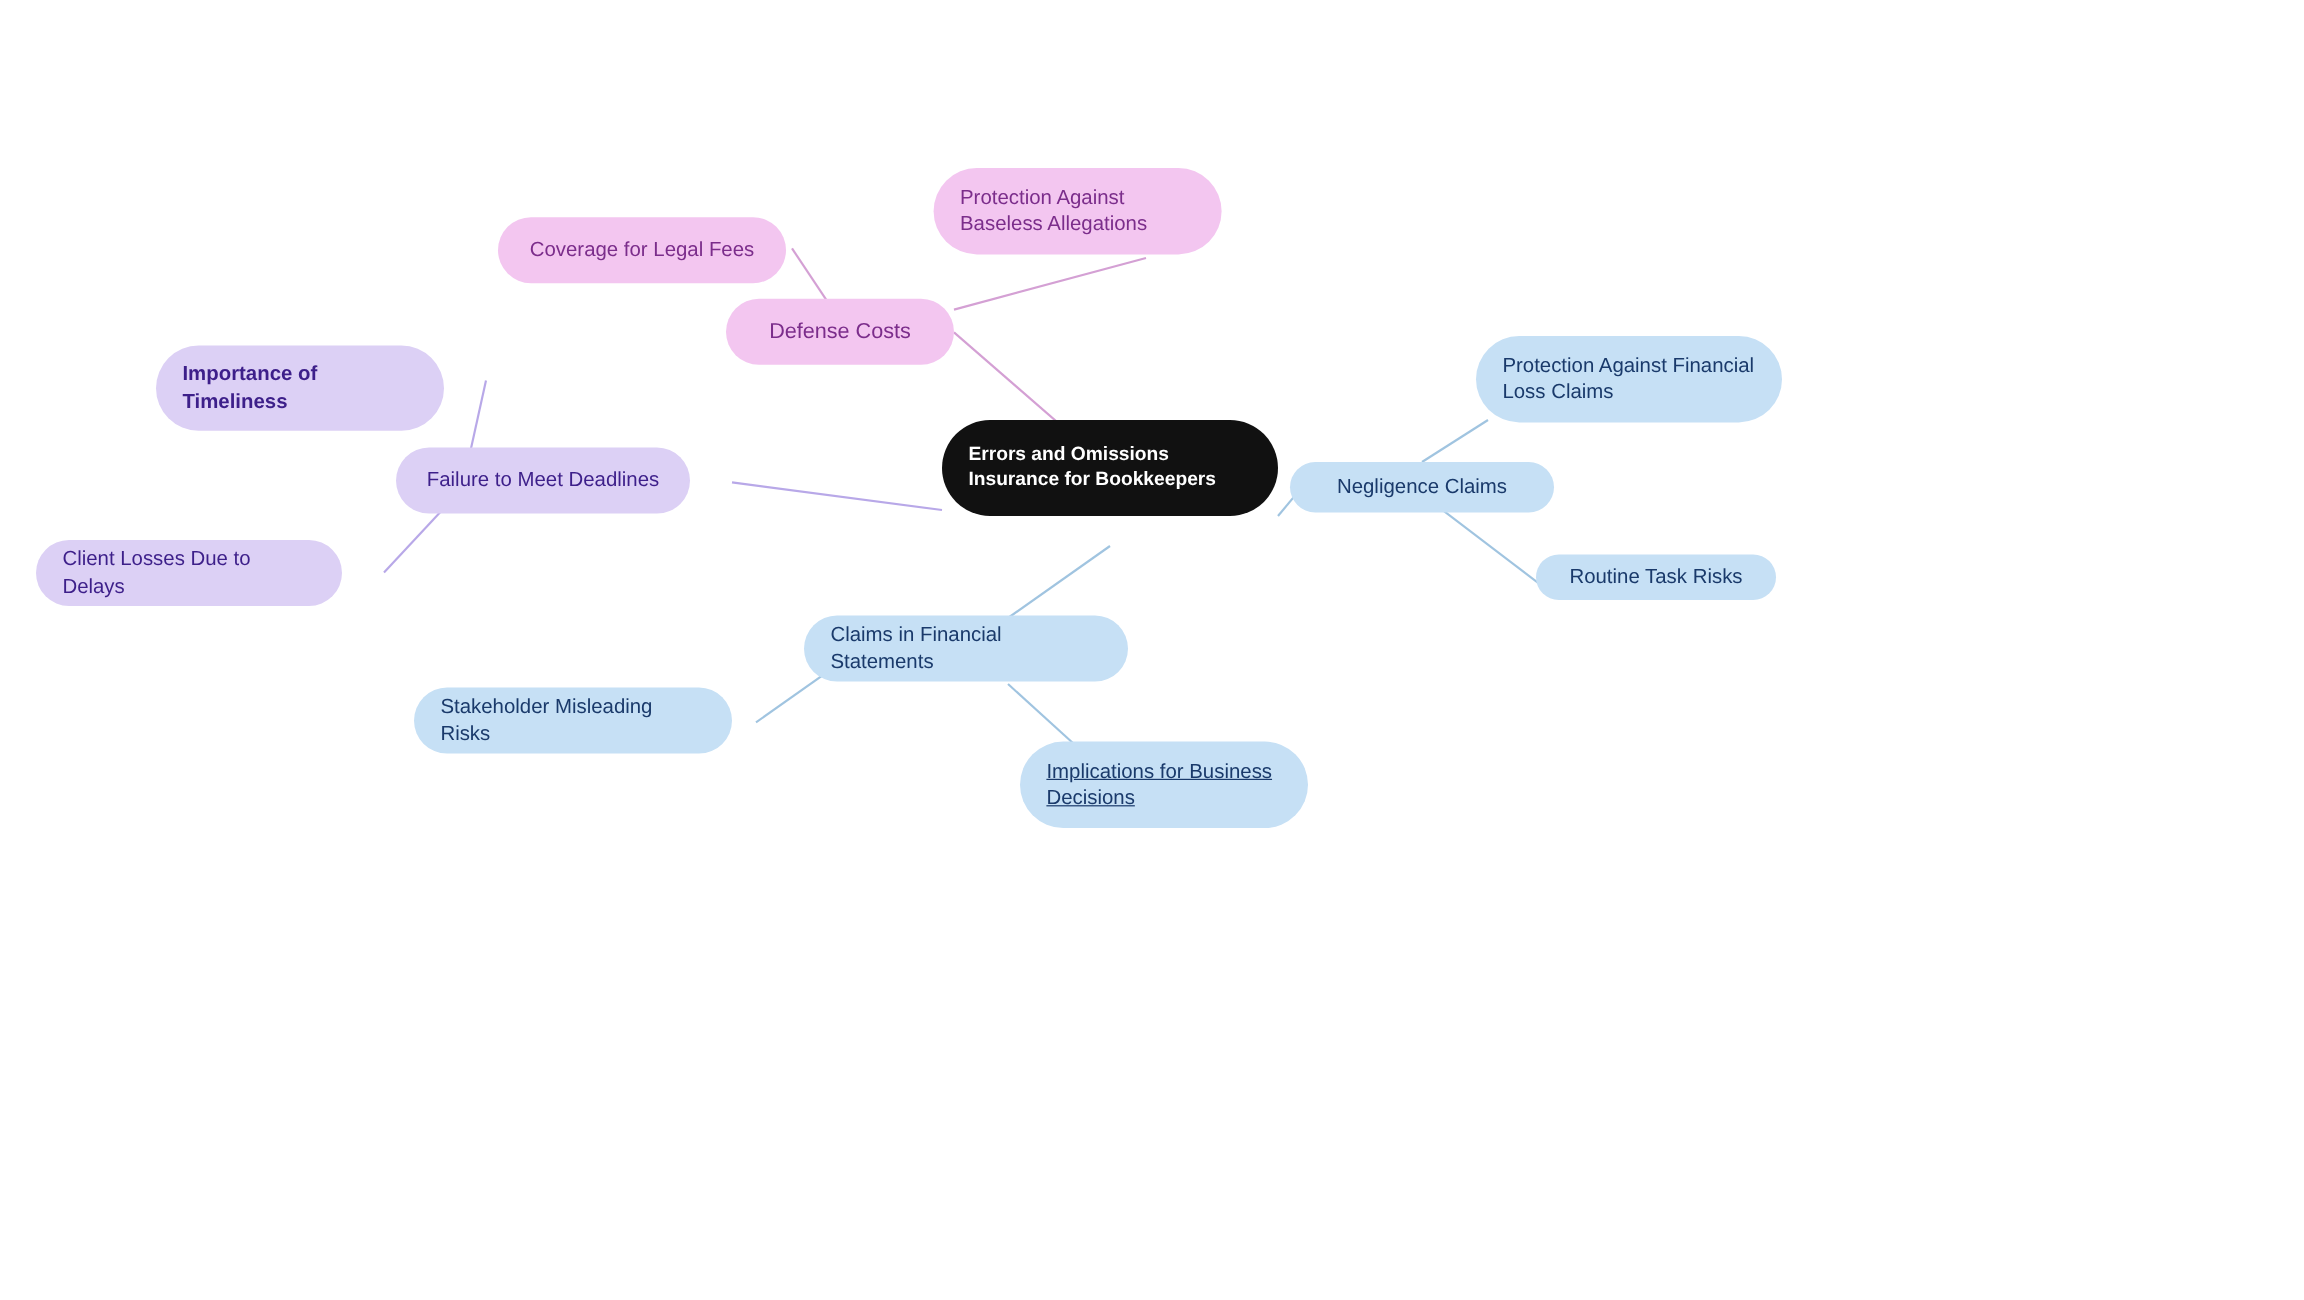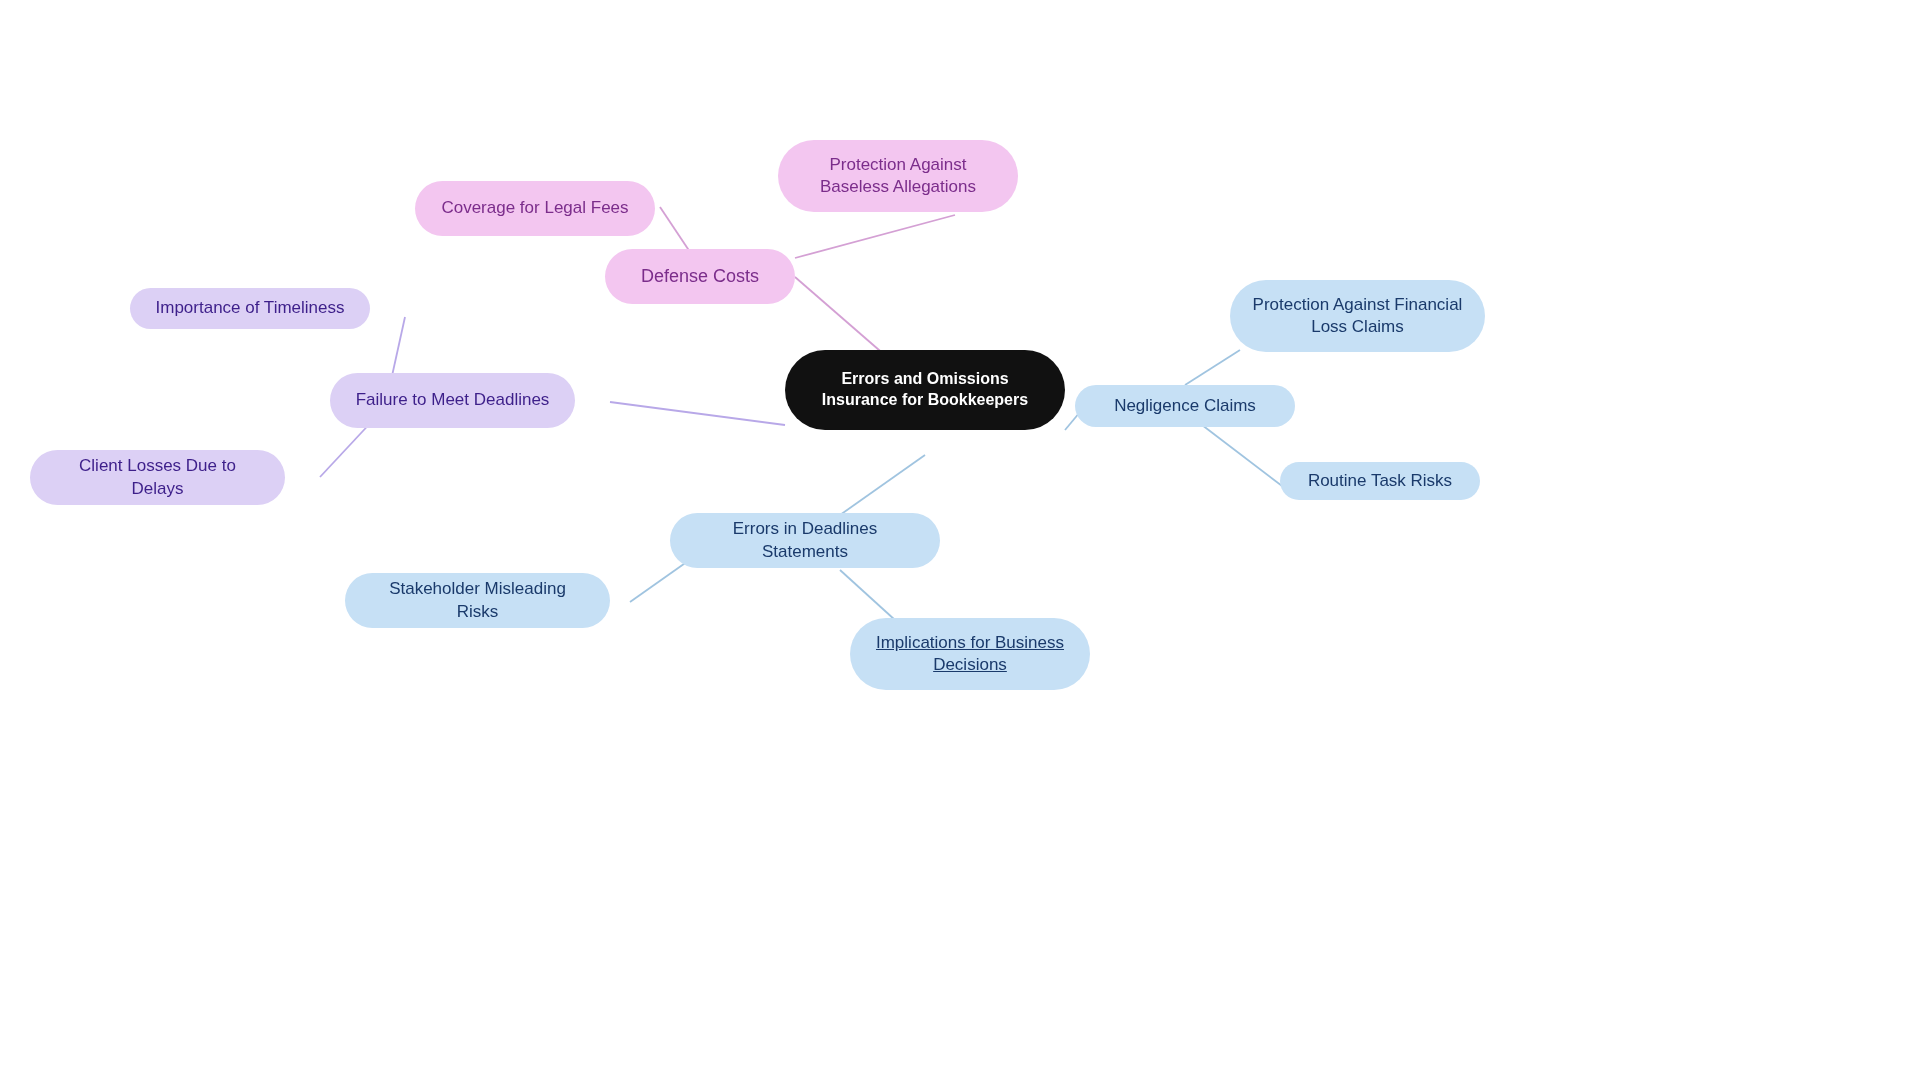--- a/index.html
+++ b/index.html
@@ -18,21 +18,21 @@
       height: 1083px;
       pointer-events: none;
       z-index: 0;
     }
     .node {
       position: absolute;
       border-radius: 50px;
       display: flex;
       align-items: center;
       justify-content: center;
-      text-align: center;
+      text-align: left;
       z-index: 1;
       padding: 14px 22px;
       font-size: 18px;
       font-weight: 500;
       line-height: 1.3;
     }
     .node-center {
       background: #111111;
       color: #ffffff;
       font-size: 16px;
@@ -88,27 +88,27 @@
 <div class="node node-center" style="left: 785px; top: 350px; width: 280px; height: 80px;">Errors and Omissions Insurance for Bookkeepers</div>
 
 <div class="node node-pink" style="left: 605px; top: 249px; width: 190px; height: 55px;">Defense Costs</div>
 
 <div class="node node-pink" style="left: 415px; top: 181px; width: 240px; height: 55px; font-size:17px;">Coverage for Legal Fees</div>
 
 <div class="node node-pink" style="left: 778px; top: 140px; width: 240px; height: 72px; font-size:17px;">Protection Against Baseless Allegations</div>
 
 <div class="node node-lavender" style="left: 330px; top: 373px; width: 245px; height: 55px; font-size:17px;">Failure to Meet Deadlines</div>
 
-<div class="node node-lavender" style="left: 130px; top: 288px; width: 240px; height: 41px; font-size:17px;">Importance of Timeliness</div>
+<div class="node node-lavender" style="left: 130px; top: 288px; width: 240px; height: 71px; font-size:17px;font-weight:bold;">Importance of Timeliness</div>
 
 <div class="node node-lavender" style="left: 30px; top: 450px; width: 255px; height: 55px; font-size:17px;">Client Losses Due to Delays</div>
 
 <div class="node node-blue" style="left: 1075px; top: 385px; width: 220px; height: 42px; font-size:17px;">Negligence Claims</div>
 
 <div class="node node-blue" style="left: 1230px; top: 280px; width: 255px; height: 72px; font-size:17px;">Protection Against Financial Loss Claims</div>
 
 <div class="node node-blue" style="left: 1280px; top: 462px; width: 200px; height: 38px; font-size:17px;">Routine Task Risks</div>
 
-<div class="node node-blue" style="left: 670px; top: 513px; width: 270px; height: 55px; font-size:17px;">Errors in Deadlines Statements</div>
+<div class="node node-blue" style="left: 670px; top: 513px; width: 270px; height: 55px; font-size:17px;">Claims in Financial Statements</div>
 
 <div class="node node-blue" style="left: 345px; top: 573px; width: 265px; height: 55px; font-size:17px;">Stakeholder Misleading Risks</div>
 
 <div class="node node-blue" style="left: 850px; top: 618px; width: 240px; height: 72px; font-size:17px;text-decoration:underline;">Implications for Business Decisions</div>
 
 </body></html>

